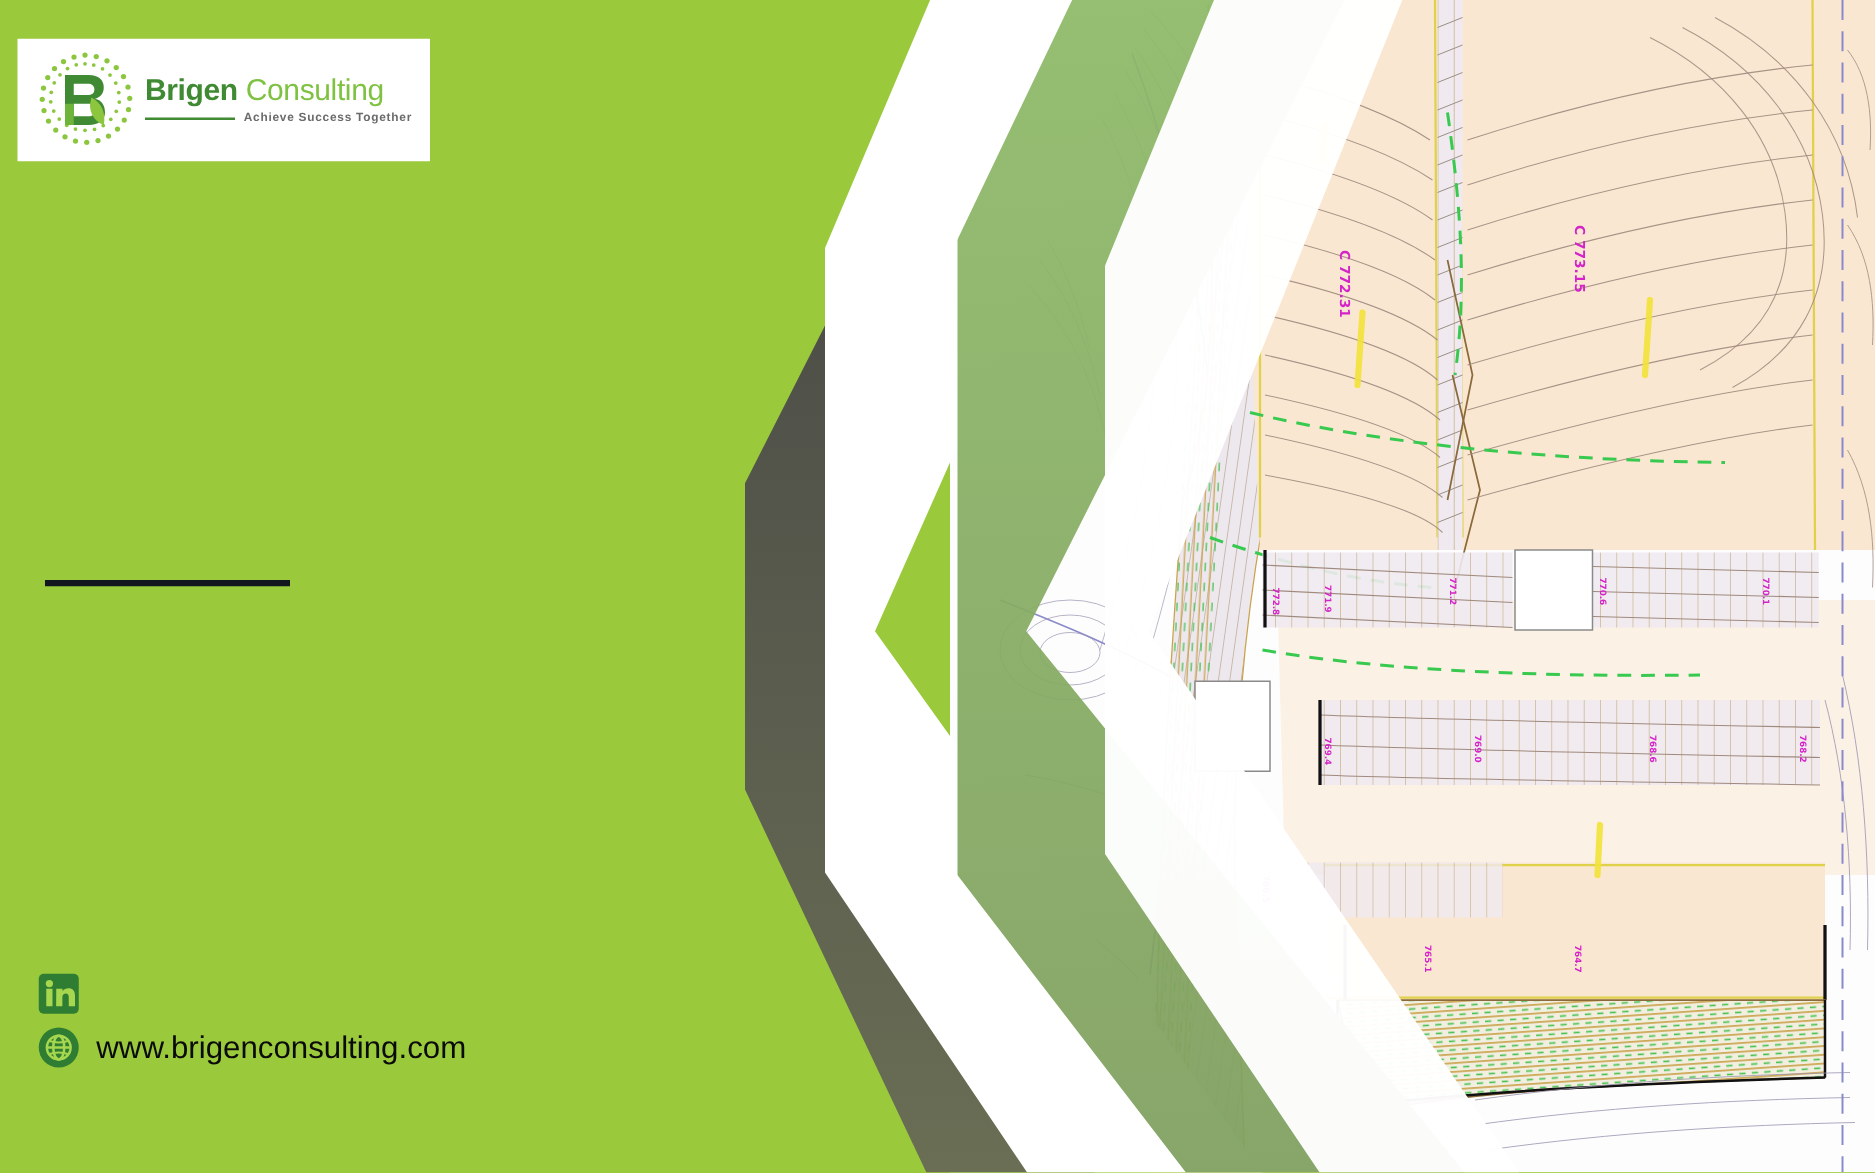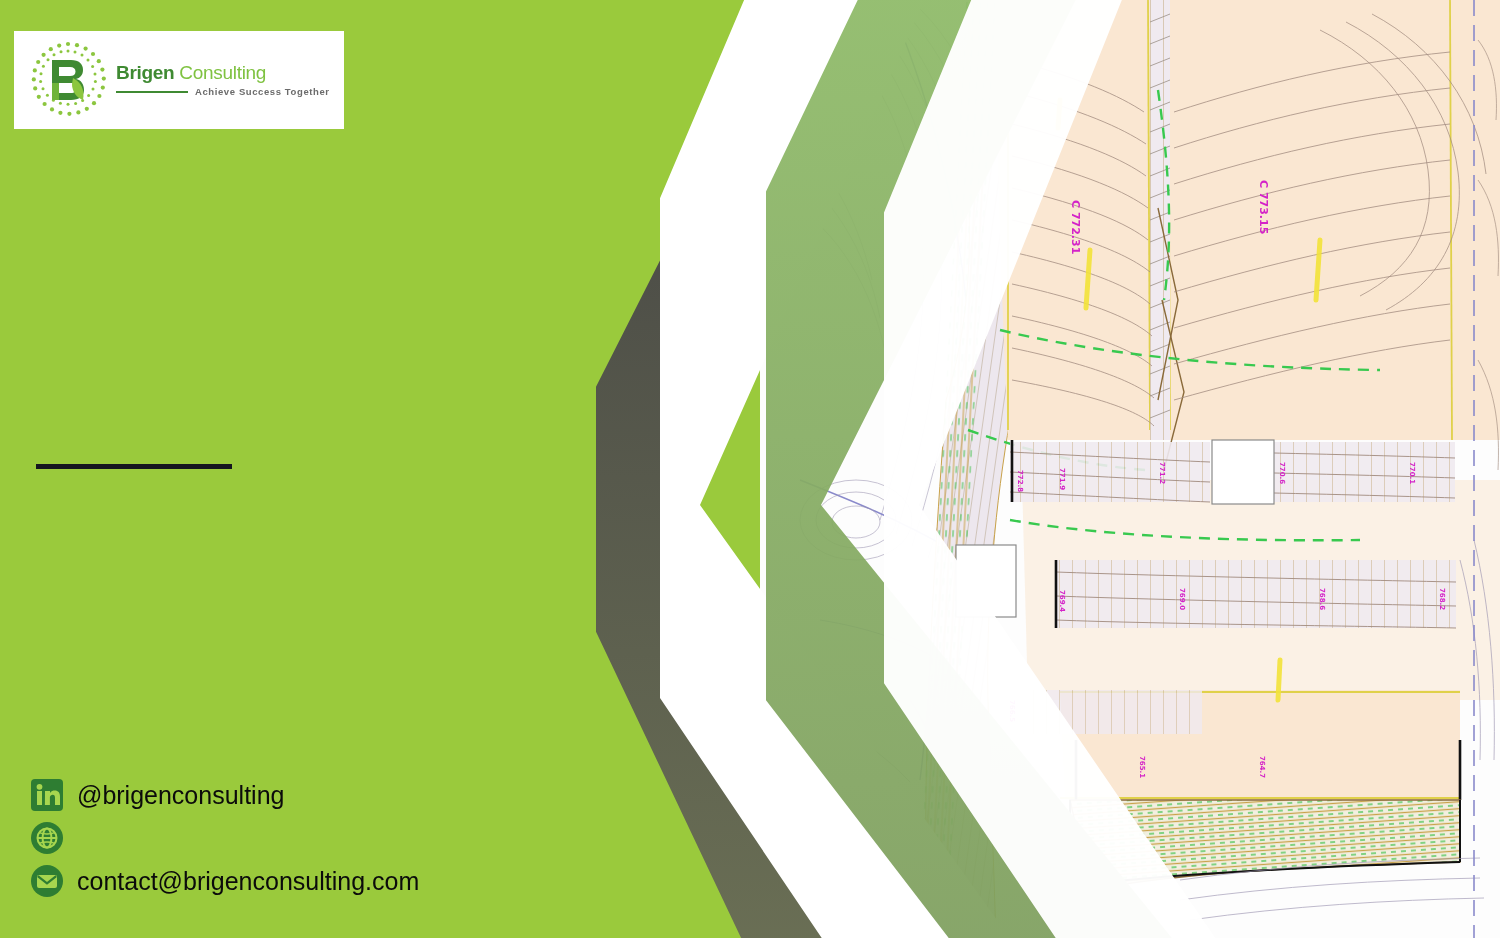--- a/index.html
+++ b/index.html
@@ -18,21 +18,21 @@
   
   .chev{position:absolute;top:-40px;height:1020px;width:1200px;}
 
   
   .logo-card{
     position:absolute;left:14px;top:31px;width:330px;height:98px;background:#ffffff;
     display:flex;align-items:center;padding-left:12px;box-sizing:border-box;
   }
   .logo-mark{width:84px;height:84px;position:relative;flex:0 0 auto;}
   .logo-txt{margin-left:6px;display:flex;flex-direction:column;justify-content:center;}
-  .logo-line1{font-size:19px;font-weight:700;letter-spacing:-0.3px;line-height:1.05;white-space:nowrap;}
+  .logo-line1{font-size:24px;font-weight:700;letter-spacing:-0.3px;line-height:1.05;white-space:nowrap;}
   .lg-dark{color:#3F8A32;}
   .lg-light{color:#7FC241;font-weight:400;}
   .logo-line2{display:flex;align-items:center;margin-top:4px;}
   .logo-rule{width:72px;height:2px;background:#3F8A32;margin-right:7px;}
   .logo-tag{font-size:9.5px;color:#6b6b6b;letter-spacing:.6px;font-weight:700;white-space:nowrap;}
 
   
   .subhead{position:absolute;left:30px;top:218px;width:640px;}
   .subhead div{
     color:#ffffff;font-size:30px;font-weight:700;letter-spacing:.4px;
@@ -377,42 +377,32 @@
 
     <div class="c-row">
       <span class="c-icon">
         <svg width="34" height="34" viewBox="0 0 34 34">
           <rect x="1" y="1" width="32" height="32" rx="4" fill="#2E7D32"></rect>
           <rect x="7" y="13" width="5" height="14" fill="#A7D64F"></rect>
           <circle cx="9.5" cy="8.8" r="2.9" fill="#A7D64F"></circle>
           <path d="M15 13 h5 v2 c1.2-1.8 3-2.4 4.8-2.4 3.4 0 5.2 2.1 5.2 6.1 V27 h-5 v-7.2 c0-1.9-.7-3-2.3-3 -1.5 0-2.4 1-2.7 2 -.1.3-.1.8-.1 1.2 V27 h-5 Z" fill="#A7D64F"></path>
         </svg>
       </span>
-      <span class="c-text">@brigenconsulting</span>
     </div>
 
     <div class="c-row">
       <span class="c-icon">
         <svg width="34" height="34" viewBox="0 0 34 34">
           <circle cx="17" cy="17" r="16" fill="#2E7D32"></circle>
           <circle cx="17" cy="17" r="9.5" fill="none" stroke="#A7D64F" stroke-width="2"></circle>
           <ellipse cx="17" cy="17" rx="4.4" ry="9.5" fill="none" stroke="#A7D64F" stroke-width="2"></ellipse>
           <line x1="7.5" y1="17" x2="26.5" y2="17" stroke="#A7D64F" stroke-width="2"></line>
           <path d="M9.4 11.6 C13 13.4 21 13.4 24.6 11.6" fill="none" stroke="#A7D64F" stroke-width="1.6"></path>
           <path d="M9.4 22.4 C13 20.6 21 20.6 24.6 22.4" fill="none" stroke="#A7D64F" stroke-width="1.6"></path>
         </svg>
       </span>
+      <span class="c-text">www.brigenconsulting.com</span>
     </div>
 
-    <div class="c-row">
-      <span class="c-icon">
-        <svg width="34" height="34" viewBox="0 0 34 34">
-          <circle cx="17" cy="17" r="16" fill="#2E7D32"></circle>
-          <rect x="7" y="11" width="20" height="13" rx="2" fill="#A7D64F"></rect>
-          <path d="M7.8 12.2 L17 19.4 L26.2 12.2" fill="none" stroke="#2E7D32" stroke-width="2.2" stroke-linejoin="round"></path>
-        </svg>
-      </span>
-      <span class="c-text">contact@brigenconsulting.com</span>
-    </div>
 
   </div>
 
 </div>
 
 </body></html>

